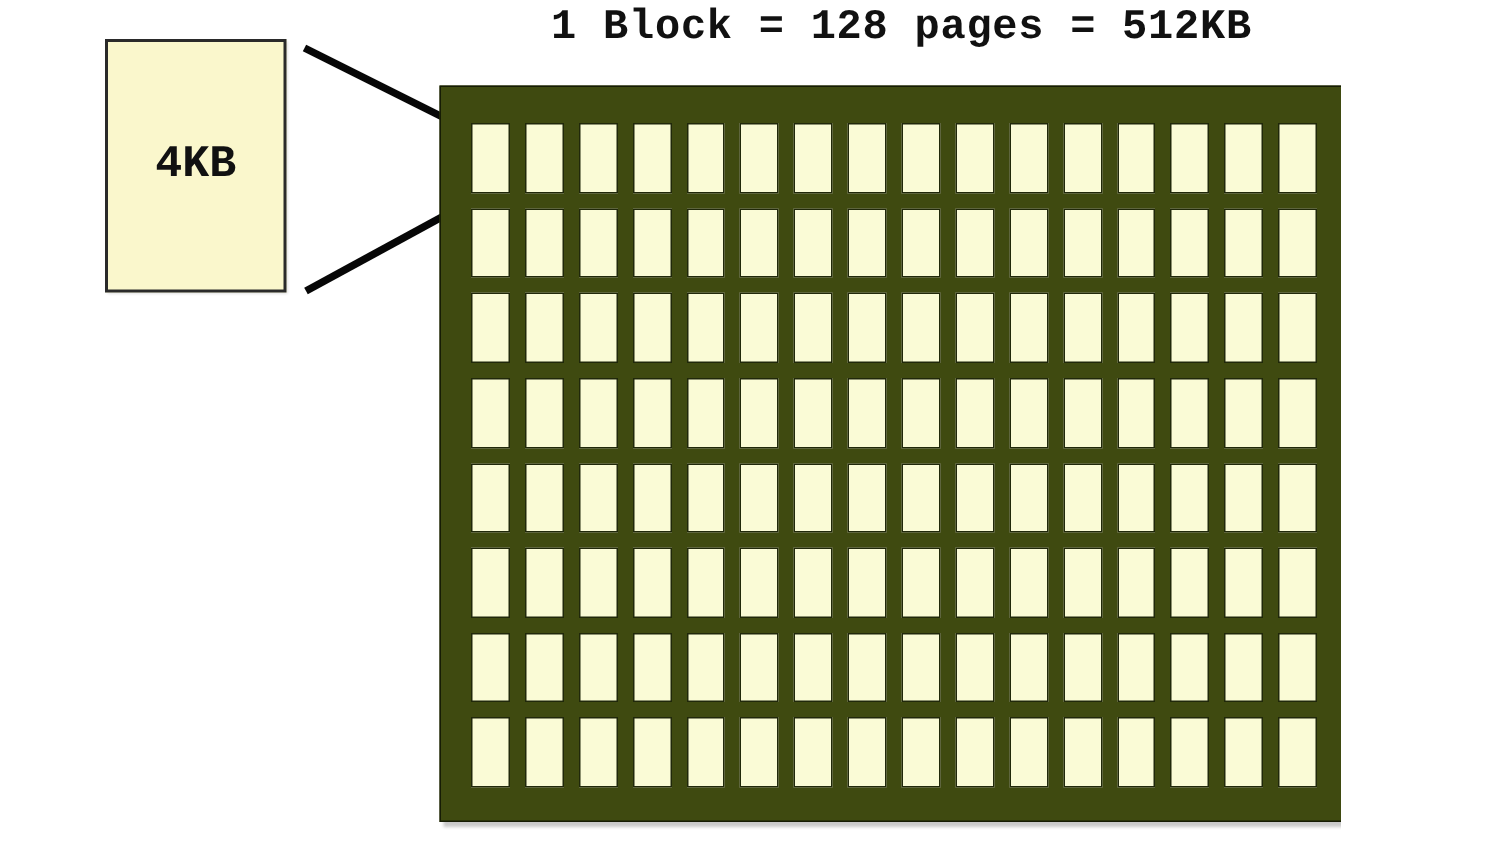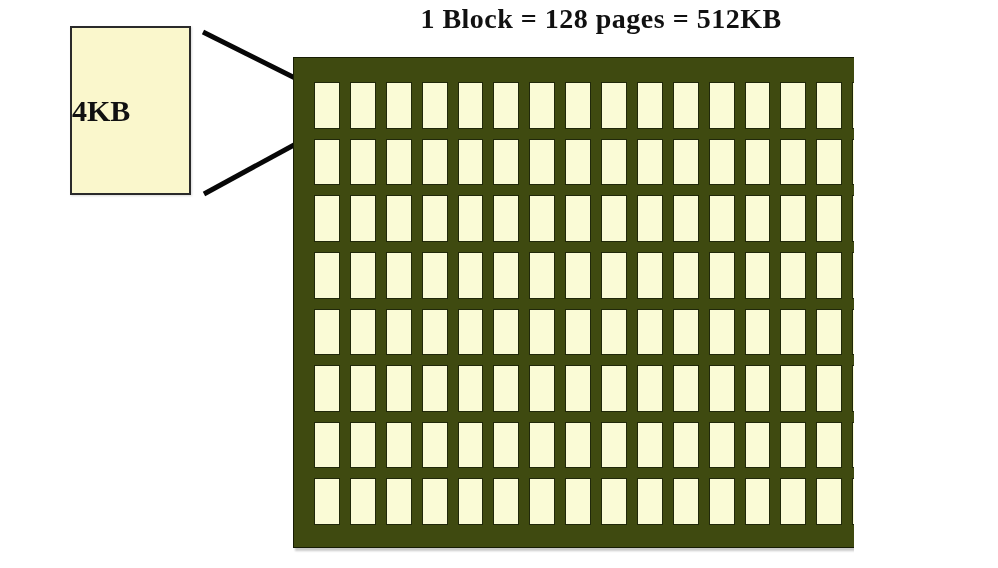--- a/index.html
+++ b/index.html
@@ -5,22 +5,23 @@
   html, body {
     margin: 0;
     padding: 0;
     background: #ffffff;
   }
   .canvas {
     position: relative;
     width: 854px;
     height: 568px;
     background: var(--background, #ffffff);
-    font-family: Liberation Serif, serif;
+    font-family: Liberation Mono, monospace;
     overflow: hidden;
+    padding-left: 40px;
   }
   .diagram-title {
     position: absolute;
     left: 293px;
     top: 3px;
     width: 616px;
     text-align: center;
     font-size: 28px;
     font-weight: bold;
     letter-spacing: 0.5px;
@@ -31,20 +32,21 @@
     position: absolute;
     left: 70px;
     top: 26px;
     width: 121px;
     height: 169px;
     box-sizing: border-box;
     background: var(--label_fill, #faf7cc);
     border: 2px solid var(--label_border, #2a2a2a);
     display: flex;
     flex-direction: column;
+    align-items: center;
     justify-content: center;
     font-size: 30px;
     font-weight: bold;
     line-height: 1.3;
     color: var(--text_color, #111111);
     box-shadow: 1px 1px 2px rgba(0,0,0,0.15);
   }
   .connectors {
     position: absolute;
     left: 0;

